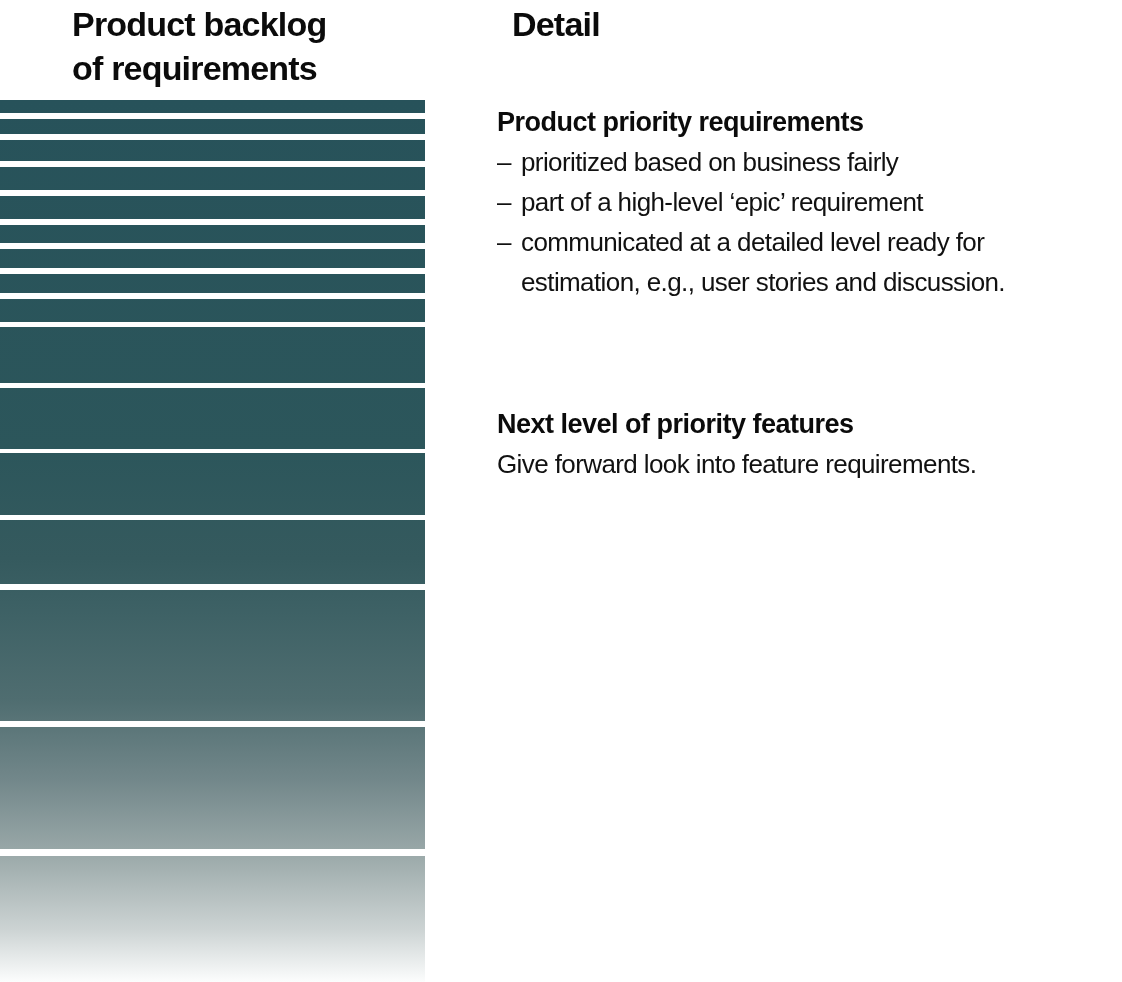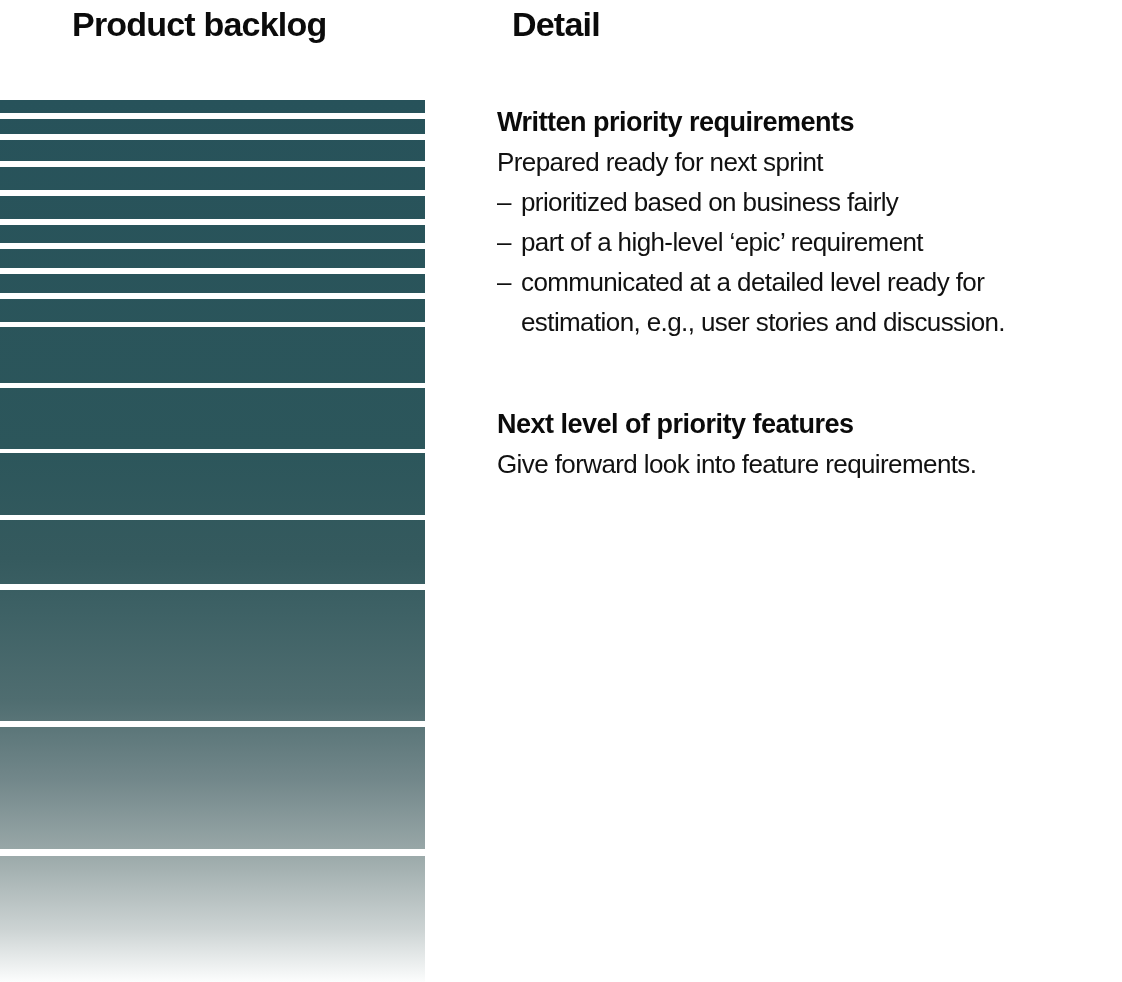--- a/index.html
+++ b/index.html
@@ -68,20 +68,21 @@
   }
   .bullet .btext { flex: 1 1 auto; }
 </style>
 </head>
 <body>
 
 <div class="canvas">
 
   <div class="big-title" id="backlog-title">
     <div>Product backlog</div>
+    <div>of requirements</div>
   </div>
 
   <div class="big-title" id="detail-title">Detail</div>
 
   <div class="barstack" id="barstack" style="left: 0px; top: 100px; width: 425px; height: 882px; background: linear-gradient(rgb(39, 82, 90) 0%, rgb(44, 86, 91) 40%, rgb(53, 90, 94) 52%, rgb(60, 96, 100) 57%, rgb(79, 109, 112) 68%, rgb(114, 135, 138) 77%, rgb(157, 171, 171) 86%, rgb(204, 211, 211) 94%, rgb(252, 253, 253) 100%);">
       <div class="bar" style="top: 0px; height: 13px;"></div>
       <div class="gap" style="background: rgb(255, 255, 255); top: 13px; height: 6px;"></div>
       <div class="bar" style="top: 19px; height: 15px;"></div>
       <div class="gap" style="background: rgb(255, 255, 255); top: 34px; height: 6px;"></div>
       <div class="bar" style="top: 40px; height: 21px;"></div>
@@ -107,22 +108,21 @@
       <div class="bar" style="top: 420px; height: 64px;"></div>
       <div class="gap" style="background: rgb(255, 255, 255); top: 484px; height: 6px;"></div>
       <div class="bar" style="top: 490px; height: 131px;"></div>
       <div class="gap" style="background: rgb(255, 255, 255); top: 621px; height: 6px;"></div>
       <div class="bar" style="top: 627px; height: 122px;"></div>
       <div class="gap" style="background: rgb(255, 255, 255); top: 749px; height: 7px;"></div>
       <div class="bar" style="top: 756px; height: 126px;"></div>
     </div>
 
   <div class="section" style="top:102px">
-    <div class="heading">Written priority requirements</div>
-    <div class="line">Prepared ready for next sprint</div>
+    <div class="heading">Product priority requirements</div>
     <div class="bullet">
       <span class="dash">–</span>
       <span class="btext">prioritized based on business fairly</span>
     </div>
     <div class="bullet">
       <span class="dash">–</span>
       <span class="btext">part of a high-level ‘epic’ requirement</span>
     </div>
     <div class="bullet">
       <span class="dash">–</span>

